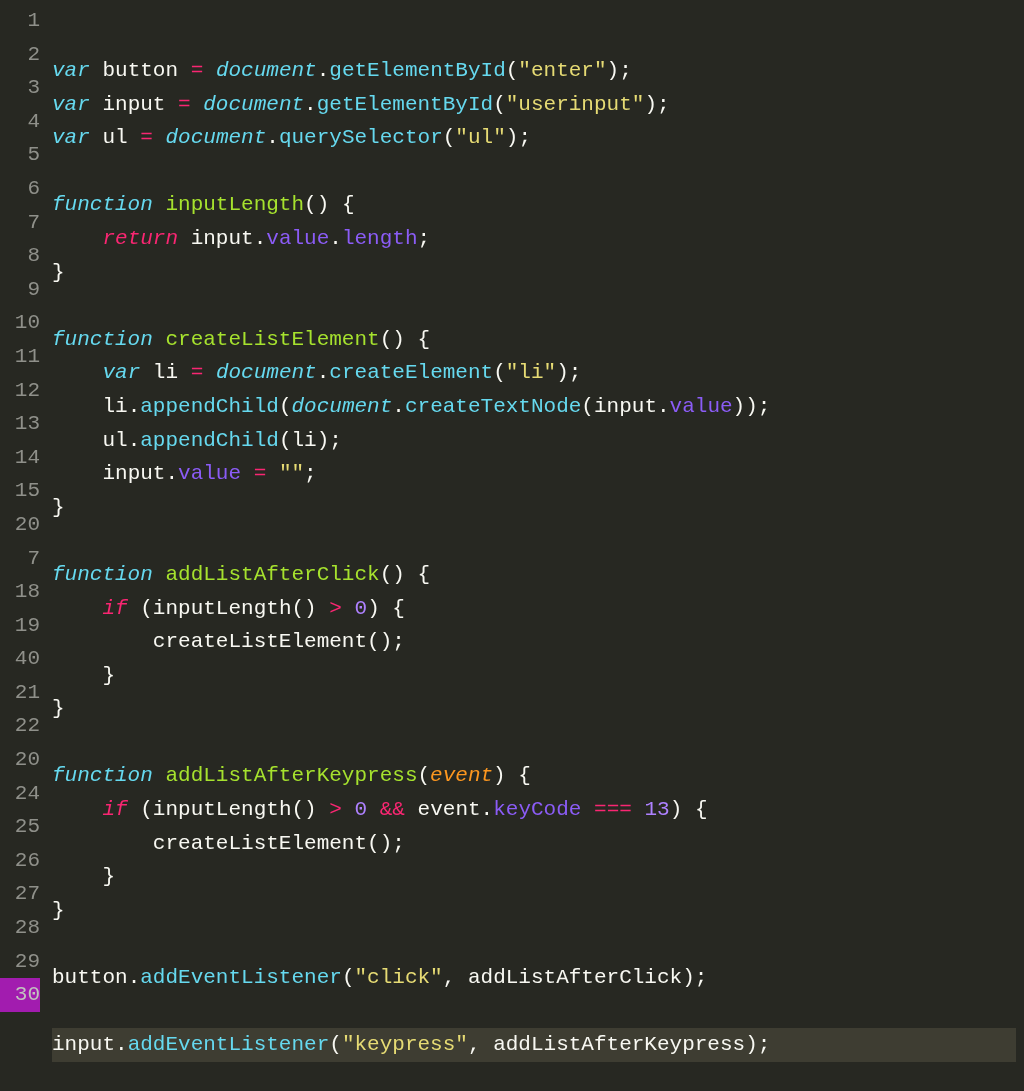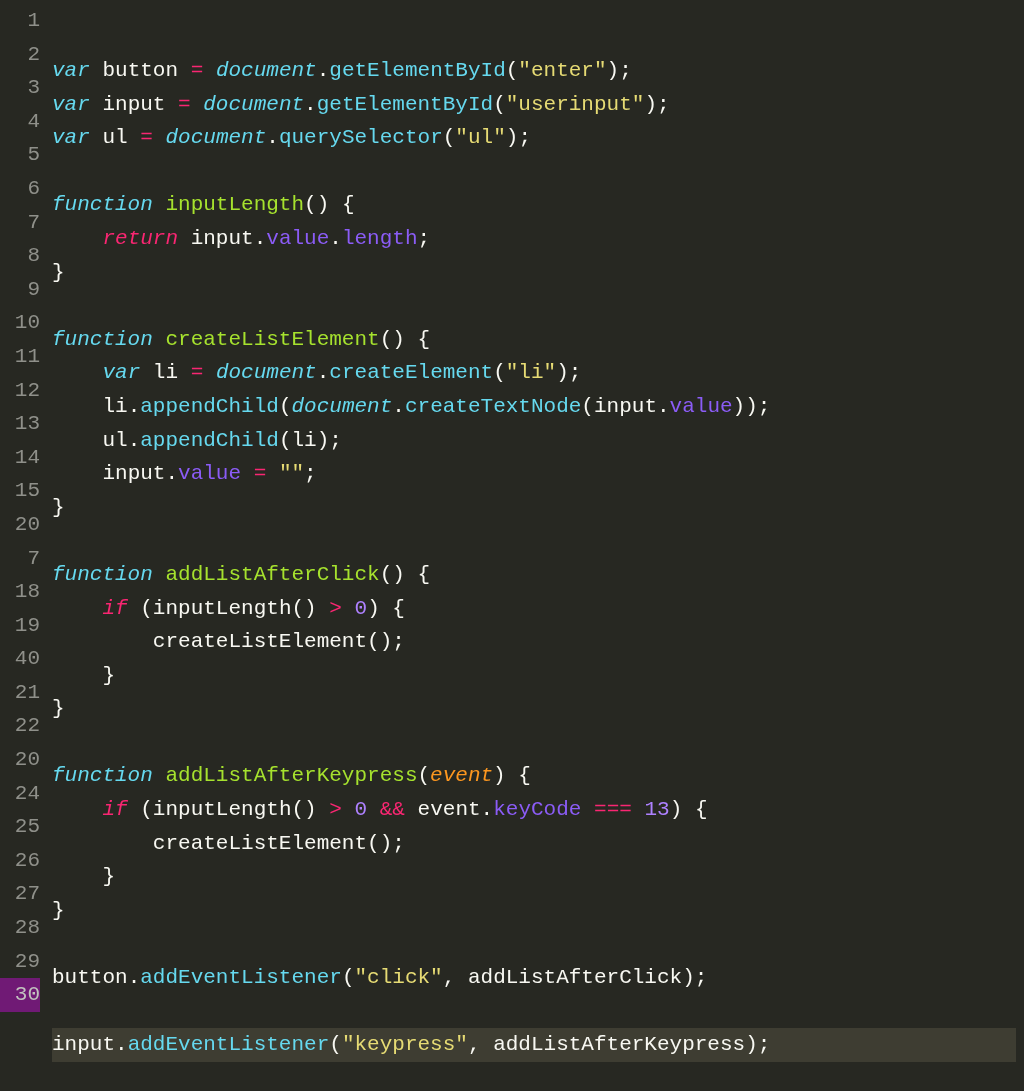--- a/index.html
+++ b/index.html
@@ -23,21 +23,21 @@
     text-align: right;
     padding: 4px 12px 0 0;
     user-select: none;
     min-width: 52px;
   }
   .gutter .ln {
     height: 33.6px;
     line-height: 33.6px;
   }
   .gutter .ln.cur {
-    background: #701a75;
+    background: #a21caf;
     color: #c2c2bf;
   }
   .code {
     padding: 8px 8px 0 0;
     flex: 1;
     white-space: pre;
     margin-top: 46px;
   }
   .code .line {
     height: 33.6px;

